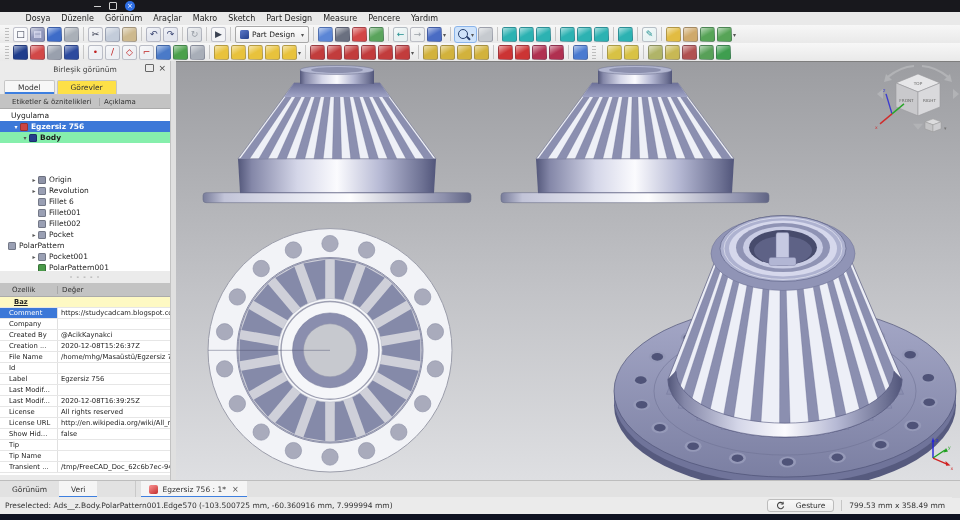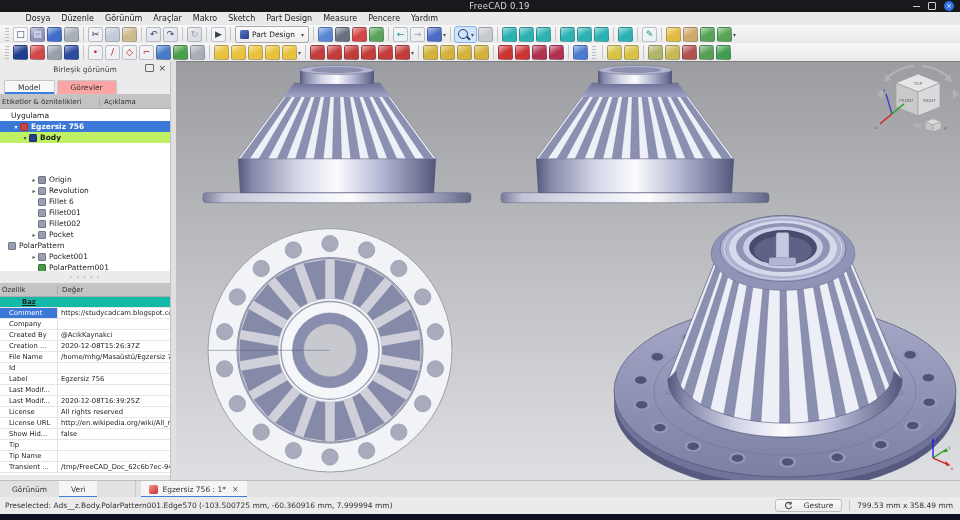--- a/index.html
+++ b/index.html
@@ -47,77 +47,76 @@
   #dock{position:absolute;left:0;top:61px;width:170px;height:419px;background:#ebebeb;
         border-right:1px solid #c2c2c2;display:flex;flex-direction:column;}
   #dockgap{position:absolute;left:171px;top:61px;width:5px;height:419px;background:#e0e0e0;
            border-right:1px solid #9ea0a6;}
   .dock-title{height:16px;flex:none;display:flex;align-items:center;justify-content:center;
               font-size:7.5px;color:#444;position:relative;}
   .dk-icons{position:absolute;right:4px;top:3px;display:flex;gap:4px;align-items:center;}
   .dk-float{width:7px;height:6px;border:1px solid #666;border-radius:1px;}
   .dk-close{font-size:9px;line-height:8px;color:#444;}
   .dock-tabs{height:17px;flex:none;display:flex;padding-left:4px;gap:2px;border-bottom:1px solid #c6c6c6;align-items:flex-end;}
-  .dtab{padding:2px 13px;font-size:7.5px;color:#333;background:#fca5a5;border:1px solid #c6c6c6;
+  .dtab{padding:2px 13px;font-size:7.5px;color:#333;background:#fde047;border:1px solid #c6c6c6;
         border-bottom:none;border-radius:2px 2px 0 0;}
   .dtab.active{background:#f7f7f7;box-shadow:inset 0 -2px 0 #3d7fe0;}
   .tree-header{height:13px;flex:none;background:#c3c3c3;display:flex;align-items:center;
                font-size:7px;color:#333;border-bottom:1px solid #ababab;}
-  .th1{width:100px;padding-left:2px;border-right:1px solid #a8a8a8;box-sizing:border-box;
+  .th1{width:100px;padding-left:12px;border-right:1px solid #a8a8a8;box-sizing:border-box;
        white-space:nowrap;overflow:hidden;}
   .th1.pw{width:58px;}
   .th2{flex:1;padding-left:4px;}
   #tree-body{height:161px;flex:none;background:#fff;overflow:hidden;padding-top:1px;}
   .trow{height:11px;display:flex;align-items:center;font-size:7.5px;color:#1c1c1c;white-space:nowrap;}
   .trow.sel{background:#3c78d8;color:#fff;}
-  .trow.pre{background:#bef264;}
+  .trow.pre{background:#86efac;}
   .texp{width:8px;font-size:6px;color:#555;text-align:center;flex:none;}
   .trow.sel .texp{color:#fff;}
   .tic{width:8px;height:8px;border-radius:1.5px;margin-right:3px;flex:none;border:1px solid rgba(0,0,0,.25);box-sizing:border-box;}
   .vsplit{height:12px;flex:none;display:flex;align-items:center;justify-content:center;
           color:#777;font-size:7px;letter-spacing:1px;}
   #prop-body{height:178px;flex:none;background:#fff;overflow:hidden;}
   .prow{display:flex;height:10px;border-bottom:1px solid #e6e6e6;font-size:6.8px;color:#222;align-items:stretch;}
   .plabel{width:58px;flex:none;padding-left:9px;border-right:1px solid #e0e0e0;display:flex;
           align-items:center;white-space:nowrap;overflow:hidden;box-sizing:border-box;}
   .plabel.psel{background:#3c78d8;color:#fff;}
   .pvalue{flex:1;padding-left:3px;display:flex;align-items:center;white-space:nowrap;overflow:hidden;}
-  .prow.pgroup{background:#14b8a6;font-weight:bold;padding-left:22px;align-items:center;display:flex;text-decoration:underline;}
+  .prow.pgroup{background:#fef9c3;font-weight:bold;padding-left:14px;align-items:center;display:flex;text-decoration:underline;}
   
   #viewport{position:absolute;left:176px;top:61px;width:784px;height:419px;
             background:linear-gradient(#9c9da1,#c2c3c7 55%,#dedfe2);
             border-top:1px solid #7e7e7e;box-sizing:border-box;}
   #scene{width:100%;height:100%;display:block;}
   
   #bottombar{position:absolute;top:480px;left:0;right:0;height:17px;background:#e2e2e2;
              border-top:1px solid #bdbdbd;display:flex;align-items:stretch;font-size:7.5px;color:#333;}
   .btab{display:flex;align-items:center;padding:0 12px;}
   .btab.active{background:#f5f5f5;box-shadow:inset 0 -2px 0 #3d7fe0;}
   .bb-div{width:38px;border-right:1px solid #c9c9c9;}
   .doctab{display:flex;align-items:center;gap:4px;padding:0 8px;margin-left:5px;background:#f5f5f5;
           box-shadow:inset 0 -2px 0 #3d7fe0;}
   .doc-ic{width:9px;height:9px;border-radius:2px;background:linear-gradient(145deg,#f08080 20%,#c22b2b);flex:none;}
   .doc-x{color:#555;font-size:8px;margin-left:2px;}
   
-  #statusbar{position:absolute;top:497px;left:0;right:0;height:17px;background:#ebebeb;
+  #statusbar{position:absolute;top:497px;left:0;right:8px;height:17px;background:#ebebeb;
              display:flex;align-items:center;font-size:7.5px;color:#333;padding:0 5px;box-sizing:border-box;}
   .gesture-btn{margin-left:auto;display:flex;align-items:flex-start;gap:11px;border:1px solid #bcbcbc;
                background:linear-gradient(#f8f8f8,#ececec);border-radius:3px;padding:1px 8px;flex:none;}
   .sb-div{width:1px;height:11px;background:#c6c6c6;margin:0 7px;flex:none;}
   #dims{flex:none;margin-right:2px;}
   #basestrip{position:absolute;top:514px;left:0;right:0;height:6px;background:#0f1321;}
 </style>
 </head>
 <body>
 
 <div id="app">
 
   <div id="titlebar">
     <span class="tb-spacer"></span>
-    <span class="tb-title">FreeCAD 0.19</span>
     <span class="tb-controls">
       <span class="win-min"></span>
       <span class="win-max"></span>
       <span class="win-close">×</span>
     </span>
   </div>
 
   <div id="menubar">
       <span class="menu-item">Dosya</span>
       <span class="menu-item">Düzenle</span>

